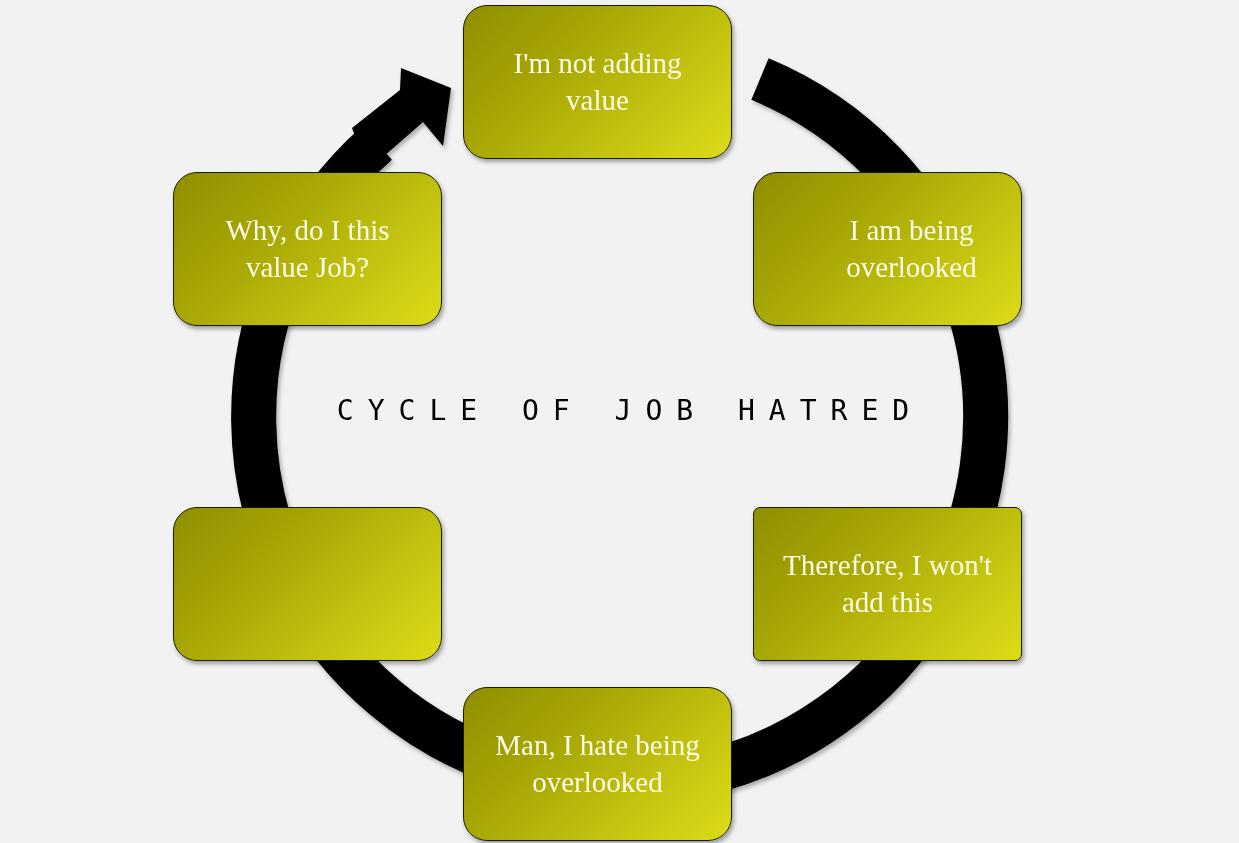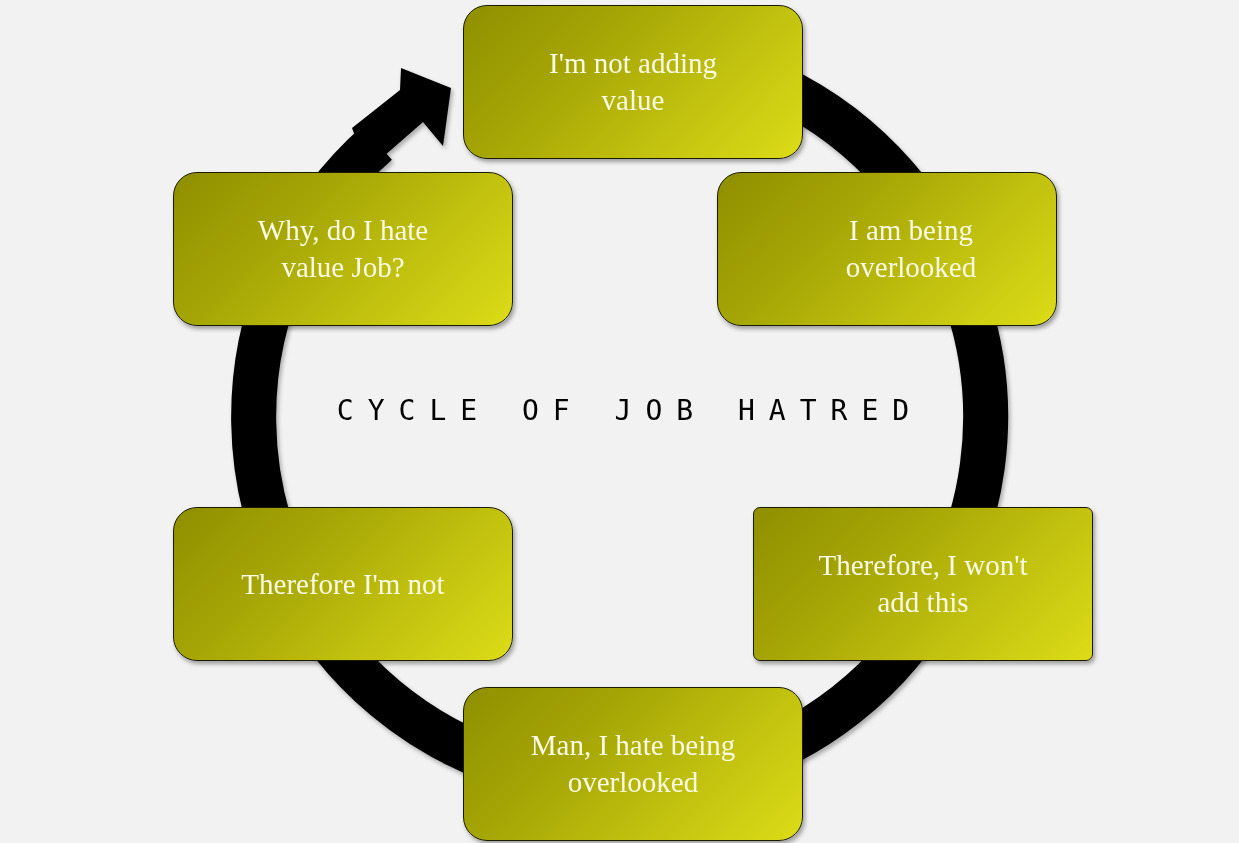--- a/index.html
+++ b/index.html
@@ -3,21 +3,21 @@
 <meta charset="utf-8">
 <style>
   html, body { margin: 0; padding: 0; }
   body {
     width: 1239px; height: 843px; overflow: hidden;
     background: #f2f2f2; position: relative;
     font-family: "DejaVu Serif", "Liberation Serif", serif;
   }
   #ring { position: absolute; left: 0; top: 0; }
   .box {
-    position: absolute; width: 340px; height: 154px;
+    position: absolute; width: 269px; height: 154px;
     border: 1.5px solid #1a1a00; border-radius: 24px;
     background: linear-gradient(135deg, #8f8f00 0%, #a6a606 35%, #c4c410 70%, #dcdc18 100%);
     box-shadow: 2px 3px 4px rgba(0,0,0,0.35);
     display: flex; align-items: center; justify-content: center;
     text-align: center; box-sizing: border-box;
   }
   .box-text {
     color: #fbfbe8; font-size: 29px; line-height: 37px;
     font-family: "Liberation Serif", "DejaVu Serif", serif;
     padding: 0 10px; white-space: pre-line;
@@ -42,33 +42,33 @@
     <path d="M 760 79 A 366 366 0 1 1 377 143" fill="none" stroke="#000" stroke-width="45"></path>
 
     <polygon points="401,68 451,88 443,146 423,122 368,170 352,128 400,90" fill="#000"></polygon>
   </g>
 </svg>
 
 <div class="box" style="left:463px; top:5px;">
   <div class="box-text"><span>I'm not adding</span><br><span>value</span></div>
 </div>
 
-<div class="box" style="left:717px; top:172px;padding-left:48px;">
+<div class="box" style="left:753px; top:172px;padding-left:48px;">
   <div class="box-text"><span>I am being</span><br><span>overlooked</span></div>
 </div>
 
 <div class="box" style="left:753px; top:507px;border-radius:7px;">
   <div class="box-text"><span>Therefore, I won't</span><br><span>add this</span></div>
 </div>
 
 <div class="box" style="left:463px; top:674px;margin-top:13px;">
   <div class="box-text"><span>Man, I hate being</span><br><span>overlooked</span></div>
 </div>
 
 <div class="box" style="left:173px; top:507px;">
-  <div class="box-text"><span>Therefore I'm not</span><br></div>
+  <div class="box-text"><br></div>
 </div>
 
 <div class="box" style="left:173px; top:172px;">
-  <div class="box-text"><span>Why, do I hate</span><br><span>value Job?</span></div>
+  <div class="box-text"><span>Why, do I this</span><br><span>value Job?</span></div>
 </div>
 
 <div id="title">CYCLE OF JOB HATRED</div>
 
 </body></html>

